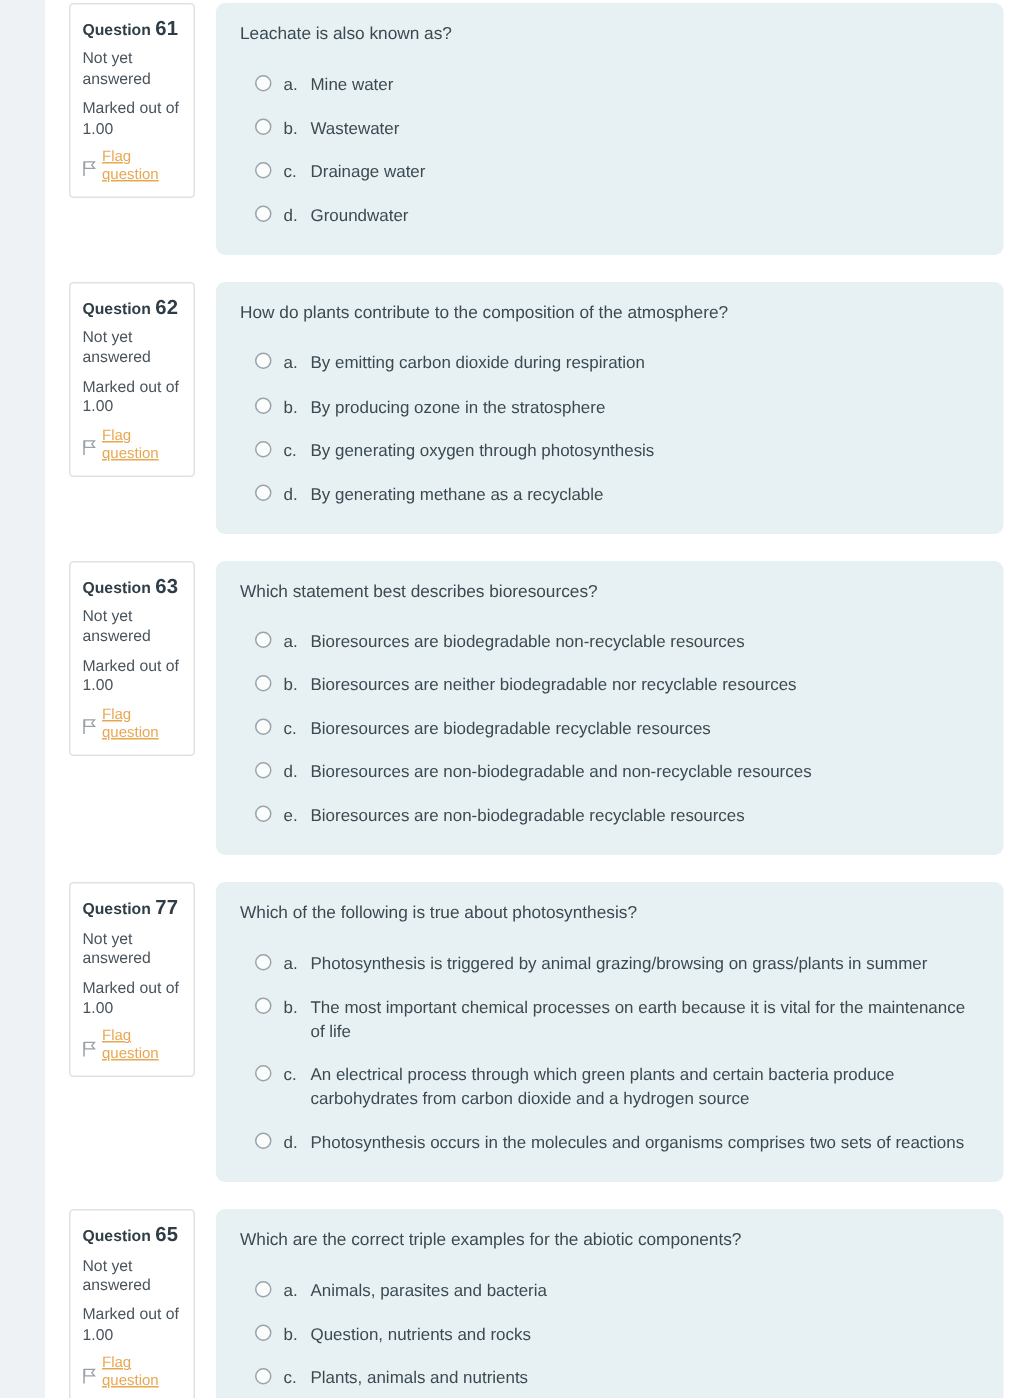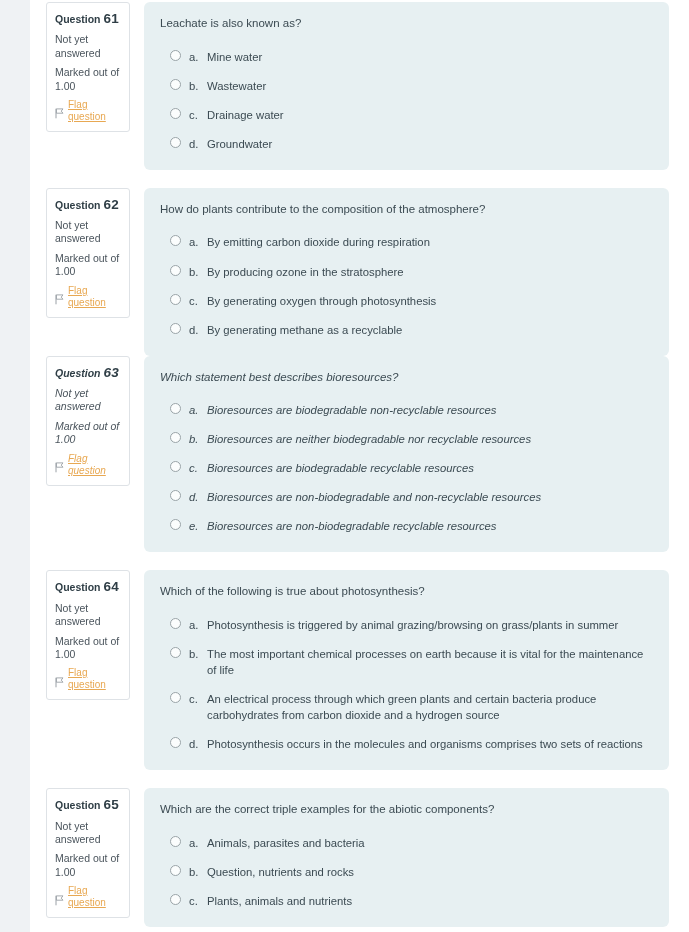--- a/index.html
+++ b/index.html
@@ -128,21 +128,21 @@
   }
   .ans-text {
     flex: 1 1 auto;
     font-size: 11.3px;
     color: #3b4a52;
     line-height: 1.42;
     padding-right: 8px;
   }
   .q61 { margin-top: 2px; }
   .q62 { margin-top: 18px; }
-  .q63 { margin-top: 0; font-style: italic; }
+  .q63 { margin-top: 18px; }
   .q64 { margin-top: 18px; }
   .q65 { margin-top: 18px; }
   .spacer-ans { margin-bottom: 13px; }
 </style>
 </head>
 <body>
 
 <div id="page">
 
   <div class="left-gutter"></div>
@@ -286,21 +286,21 @@
             <span class="ans-text">Bioresources are non-biodegradable recyclable resources</span>
           </div>
         </div>
       </div>
     </div>
 
     <div class="question q64">
       <div class="q-info">
         <div class="q-info-header">
           <span>Question</span>
-          <span class="q-num">64</span>
+          <span class="q-num">77</span>
         </div>
         <div class="q-state">Not yet answered</div>
         <div class="q-grade">Marked out of 1.00</div>
         <div class="q-flag">
           <span class="flag-icon">
             <svg width="9" height="11" viewBox="0 0 9 11" xmlns="http://www.w3.org/2000/svg">
               <path d="M1 0.7 L1 10.3" stroke="#9aa0a6" stroke-width="1" fill="none"></path>
               <path d="M1.4 0.9 L8 0.9 L6.2 3.1 L8 5.2 L1.4 5.2 Z" fill="none" stroke="#9aa0a6" stroke-width="0.9"></path>
             </svg>
           </span>

